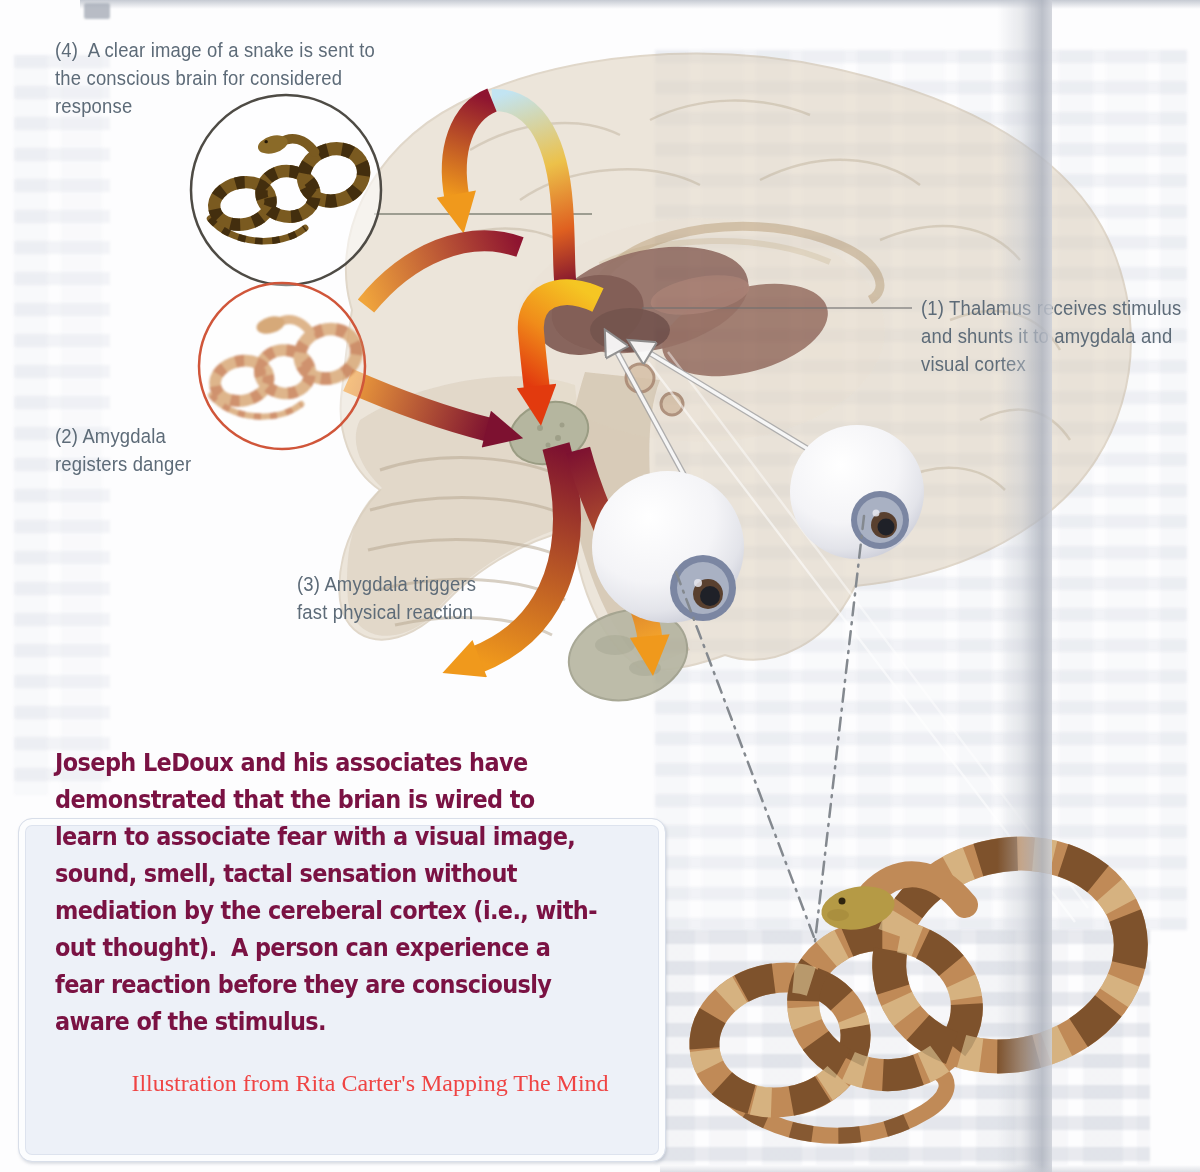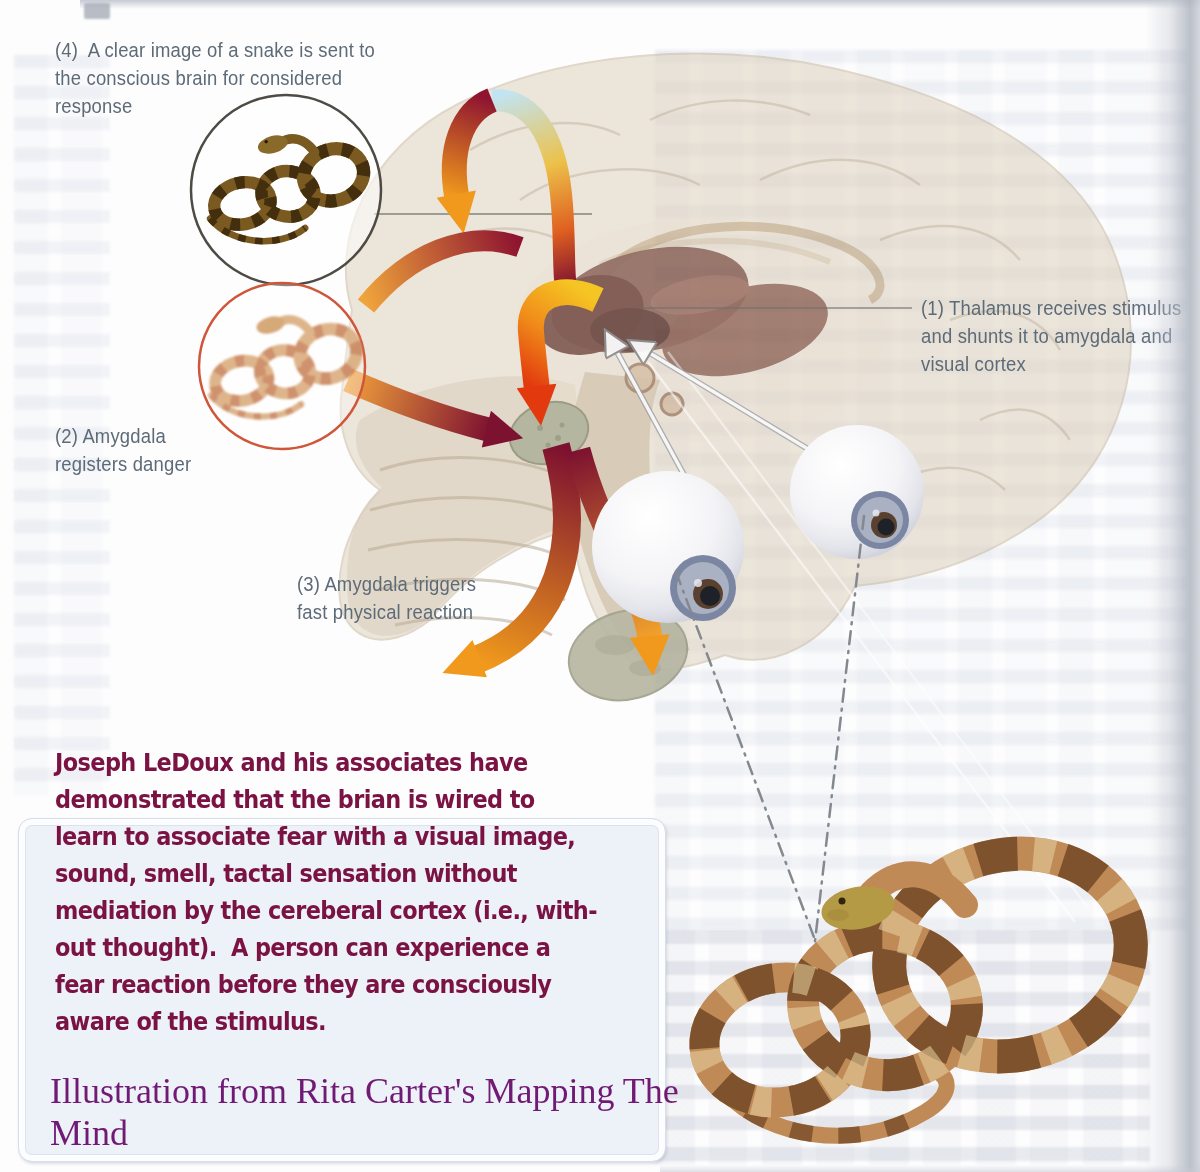--- a/index.html
+++ b/index.html
@@ -1,16 +1,16 @@
 <!DOCTYPE html>
 <html><head>
 <meta charset="utf-8">
 <style>
   html,body{margin:0;padding:0;width:1200px;height:1172px;background:#fdfdfe;overflow:hidden;}
-  .stage{position:relative;width:1200px;height:1172px;font-family:"Liberation Sans",sans-serif;text-decoration:underline;}
+  .stage{position:relative;width:1052px;height:1172px;font-family:"Liberation Sans",sans-serif;text-decoration:underline;}
   .abs{position:absolute;}
   
   .ghost-text{
     background-image:
       repeating-linear-gradient(180deg, rgba(96,114,150,.13) 0px, rgba(96,114,150,.13) 13px, rgba(255,255,255,0) 13px, rgba(255,255,255,0) 31px),
       repeating-linear-gradient(90deg, rgba(110,124,158,.07) 0 34px, rgba(255,255,255,0) 34px 47px, rgba(110,124,158,.05) 47px 88px, rgba(255,255,255,0) 88px 101px);
     filter:blur(1.5px);
   }
   .ghost-strong{
     background-image:
@@ -26,21 +26,21 @@
   .lbl{
     color:#5d6b78;font-size:20.5px;line-height:28px;font-weight:400;
     white-space:pre-wrap;transform:scaleX(.9);transform-origin:0 0;letter-spacing:.2px;
   }
   .body-text{
     color:#7a1243;font-family:"DejaVu Sans",sans-serif;font-weight:bold;
     font-size:25.5px;line-height:37px;white-space:pre-wrap;letter-spacing:-0.7px;
     width:700px;transform:scaleX(.88);transform-origin:0 0;
   }
   .caption{
-    color:#701a75;font-family:"Liberation Serif",serif;font-size:36px;white-space:pre-wrap;
+    color:#ef4444;font-family:"Liberation Serif",serif;font-size:24px;white-space:pre-wrap;text-align:center;
   }
   .edge-top{left:80px;top:0;width:1120px;height:9px;background:linear-gradient(180deg,#b3b9c4,rgba(255,255,255,0));opacity:.75;}
   .corner-blob{left:84px;top:3px;width:26px;height:16px;background:#a7adb8;border-radius:2px;filter:blur(1px);opacity:.8;}
   .edge-right{right:0;top:0;width:55px;height:100%;
     background:linear-gradient(to right, rgba(255,255,255,0), rgba(200,204,212,.5) 45%, #b0b5c0 82%, #cdd0d8 100%);opacity:.85;}
   .edge-bottom{left:660px;bottom:0;width:540px;height:7px;background:linear-gradient(0deg,#c6cad3,rgba(255,255,255,0));opacity:.6;}
 </style>
 </head>
 <body>
 

